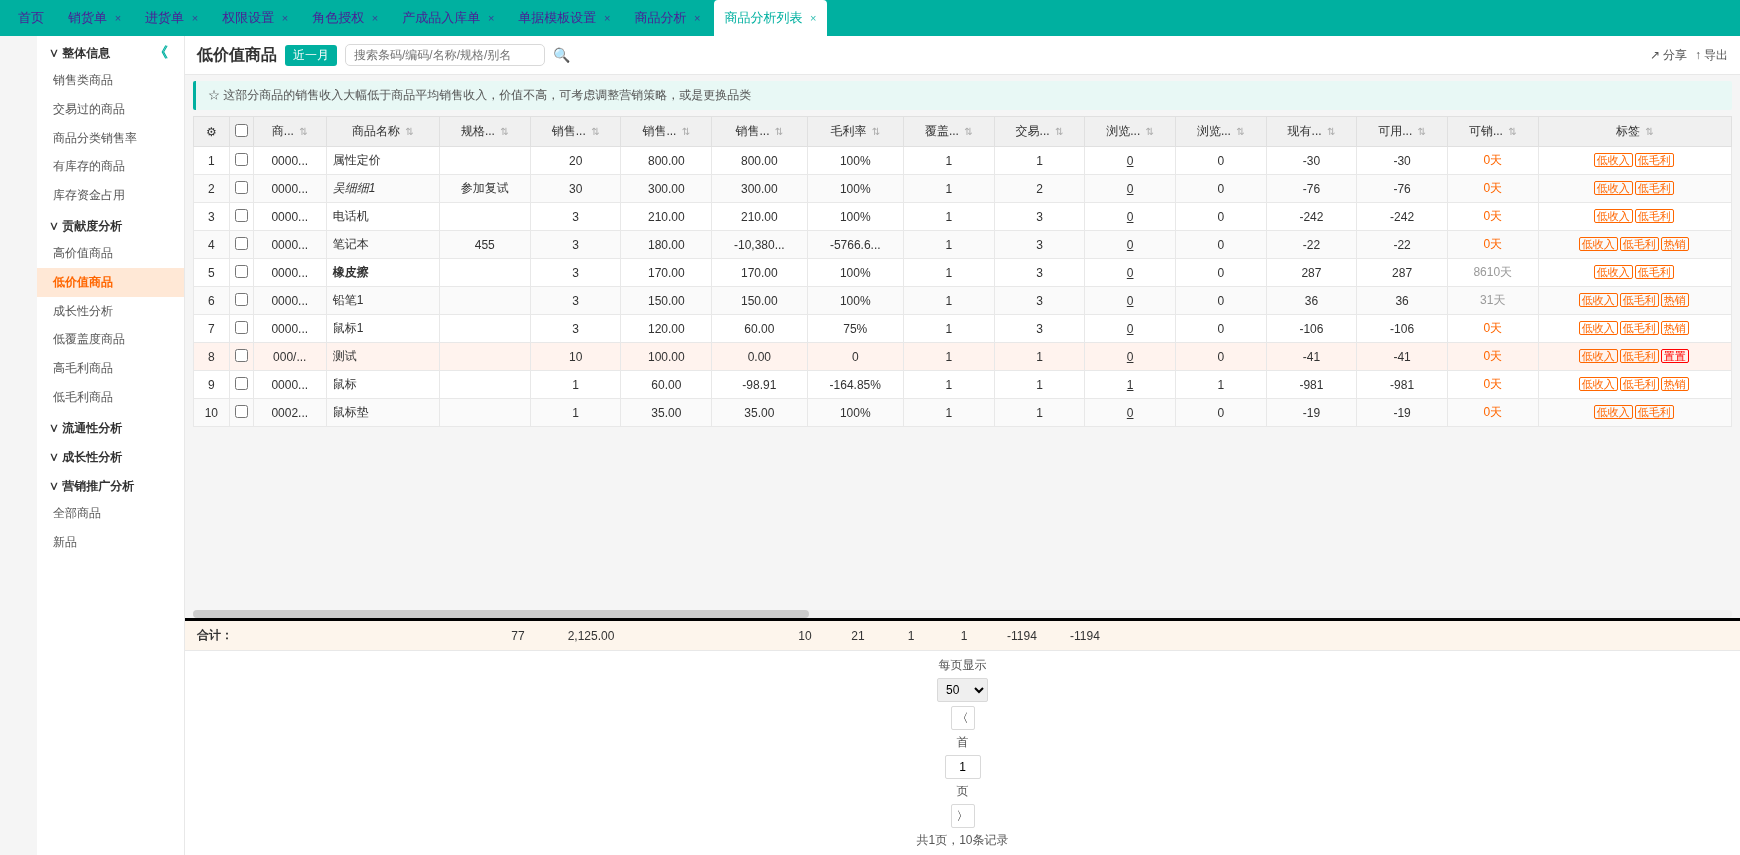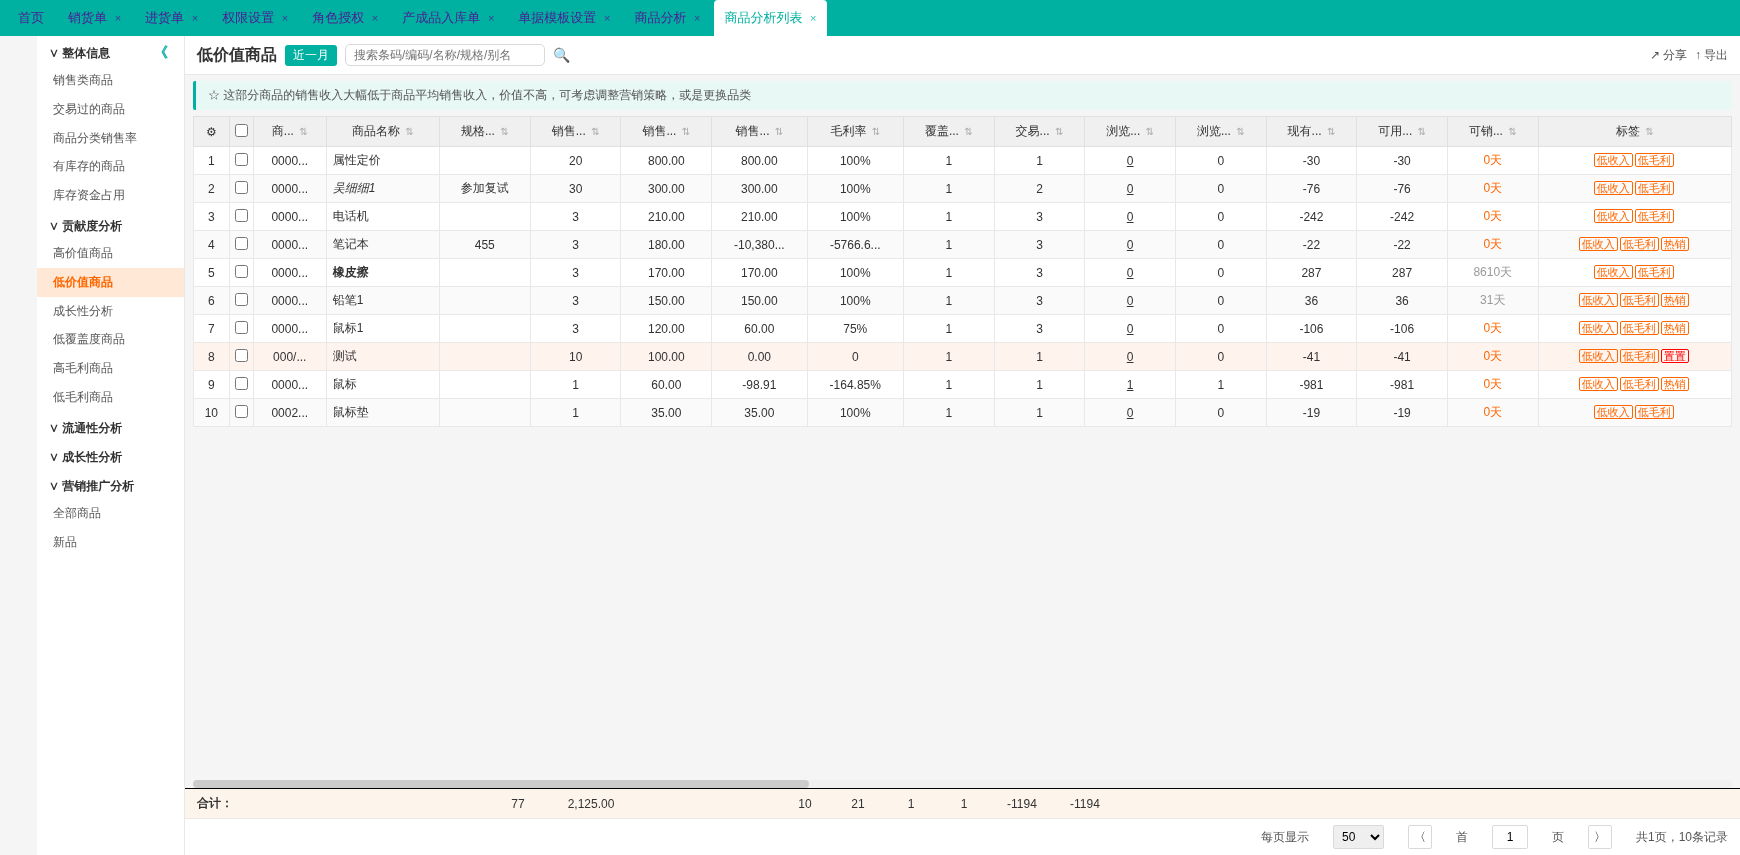--- a/index.html
+++ b/index.html
@@ -172,39 +172,40 @@
       padding: 5px 4px;
       text-align: center;
       white-space: nowrap;
     }
     .link-underline { text-decoration: underline; color: #333; cursor: pointer; }
     .checkbox-cell { width: 24px; }
 
     
     .table-footer {
       background: #fdf5ec;
-      border-top: 1px solid #000000;
+      border-top: 3px solid #000000;
       padding: 6px 12px;
       display: flex;
       align-items: center;
       font-size: 12px;
       gap: 3px;
     }
     .table-footer .total-label { font-weight: bold; }
 
     
     .pagination {
       display: flex;
       align-items: center;
       justify-content: flex-end;
       padding: 6px 12px;
       background: #fff;
       border-top: 1px solid #e8e8e8;
-      gap: 24px;
-      font-size: 12px;
+      gap: 4px;
+      font-size: 12px;
+      flex-direction: column;
     }
     .pagination span { color: #555; }
     .page-btn {
       background: none;
       border: 1px solid #d9d9d9;
       width: 24px;
       height: 24px;
       cursor: pointer;
       font-size: 12px;
       border-radius: 2px;

